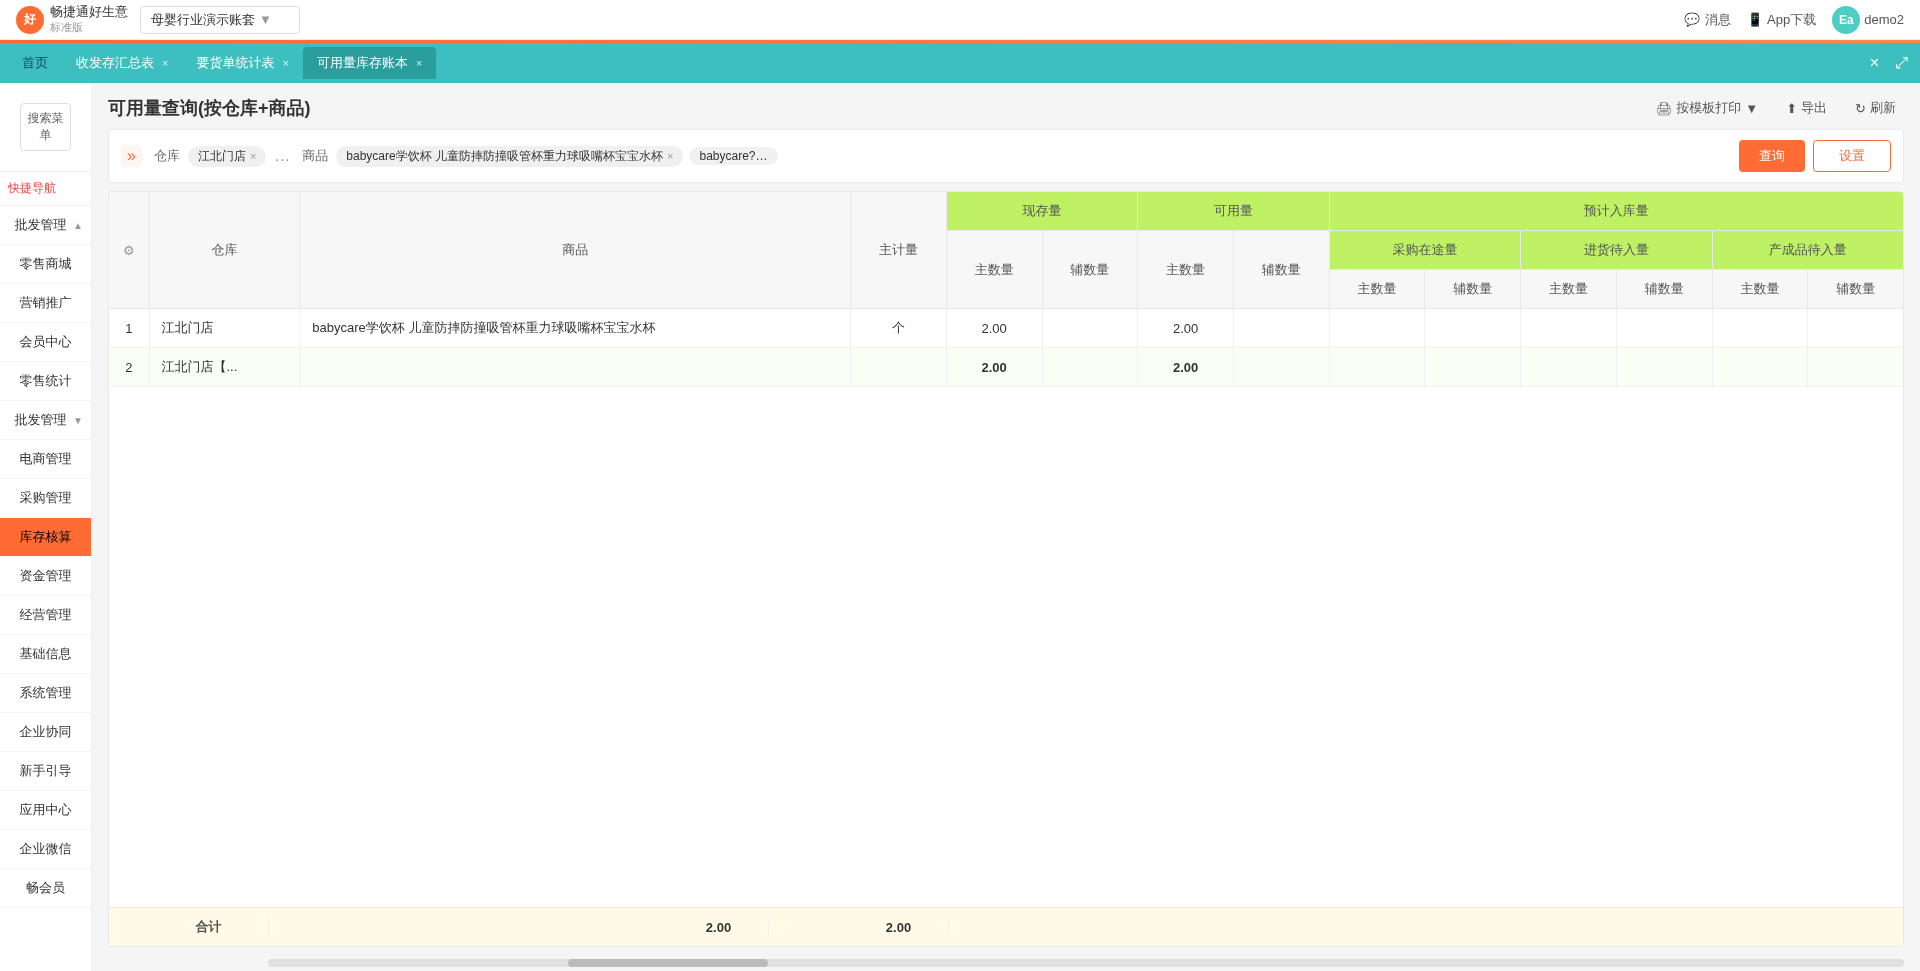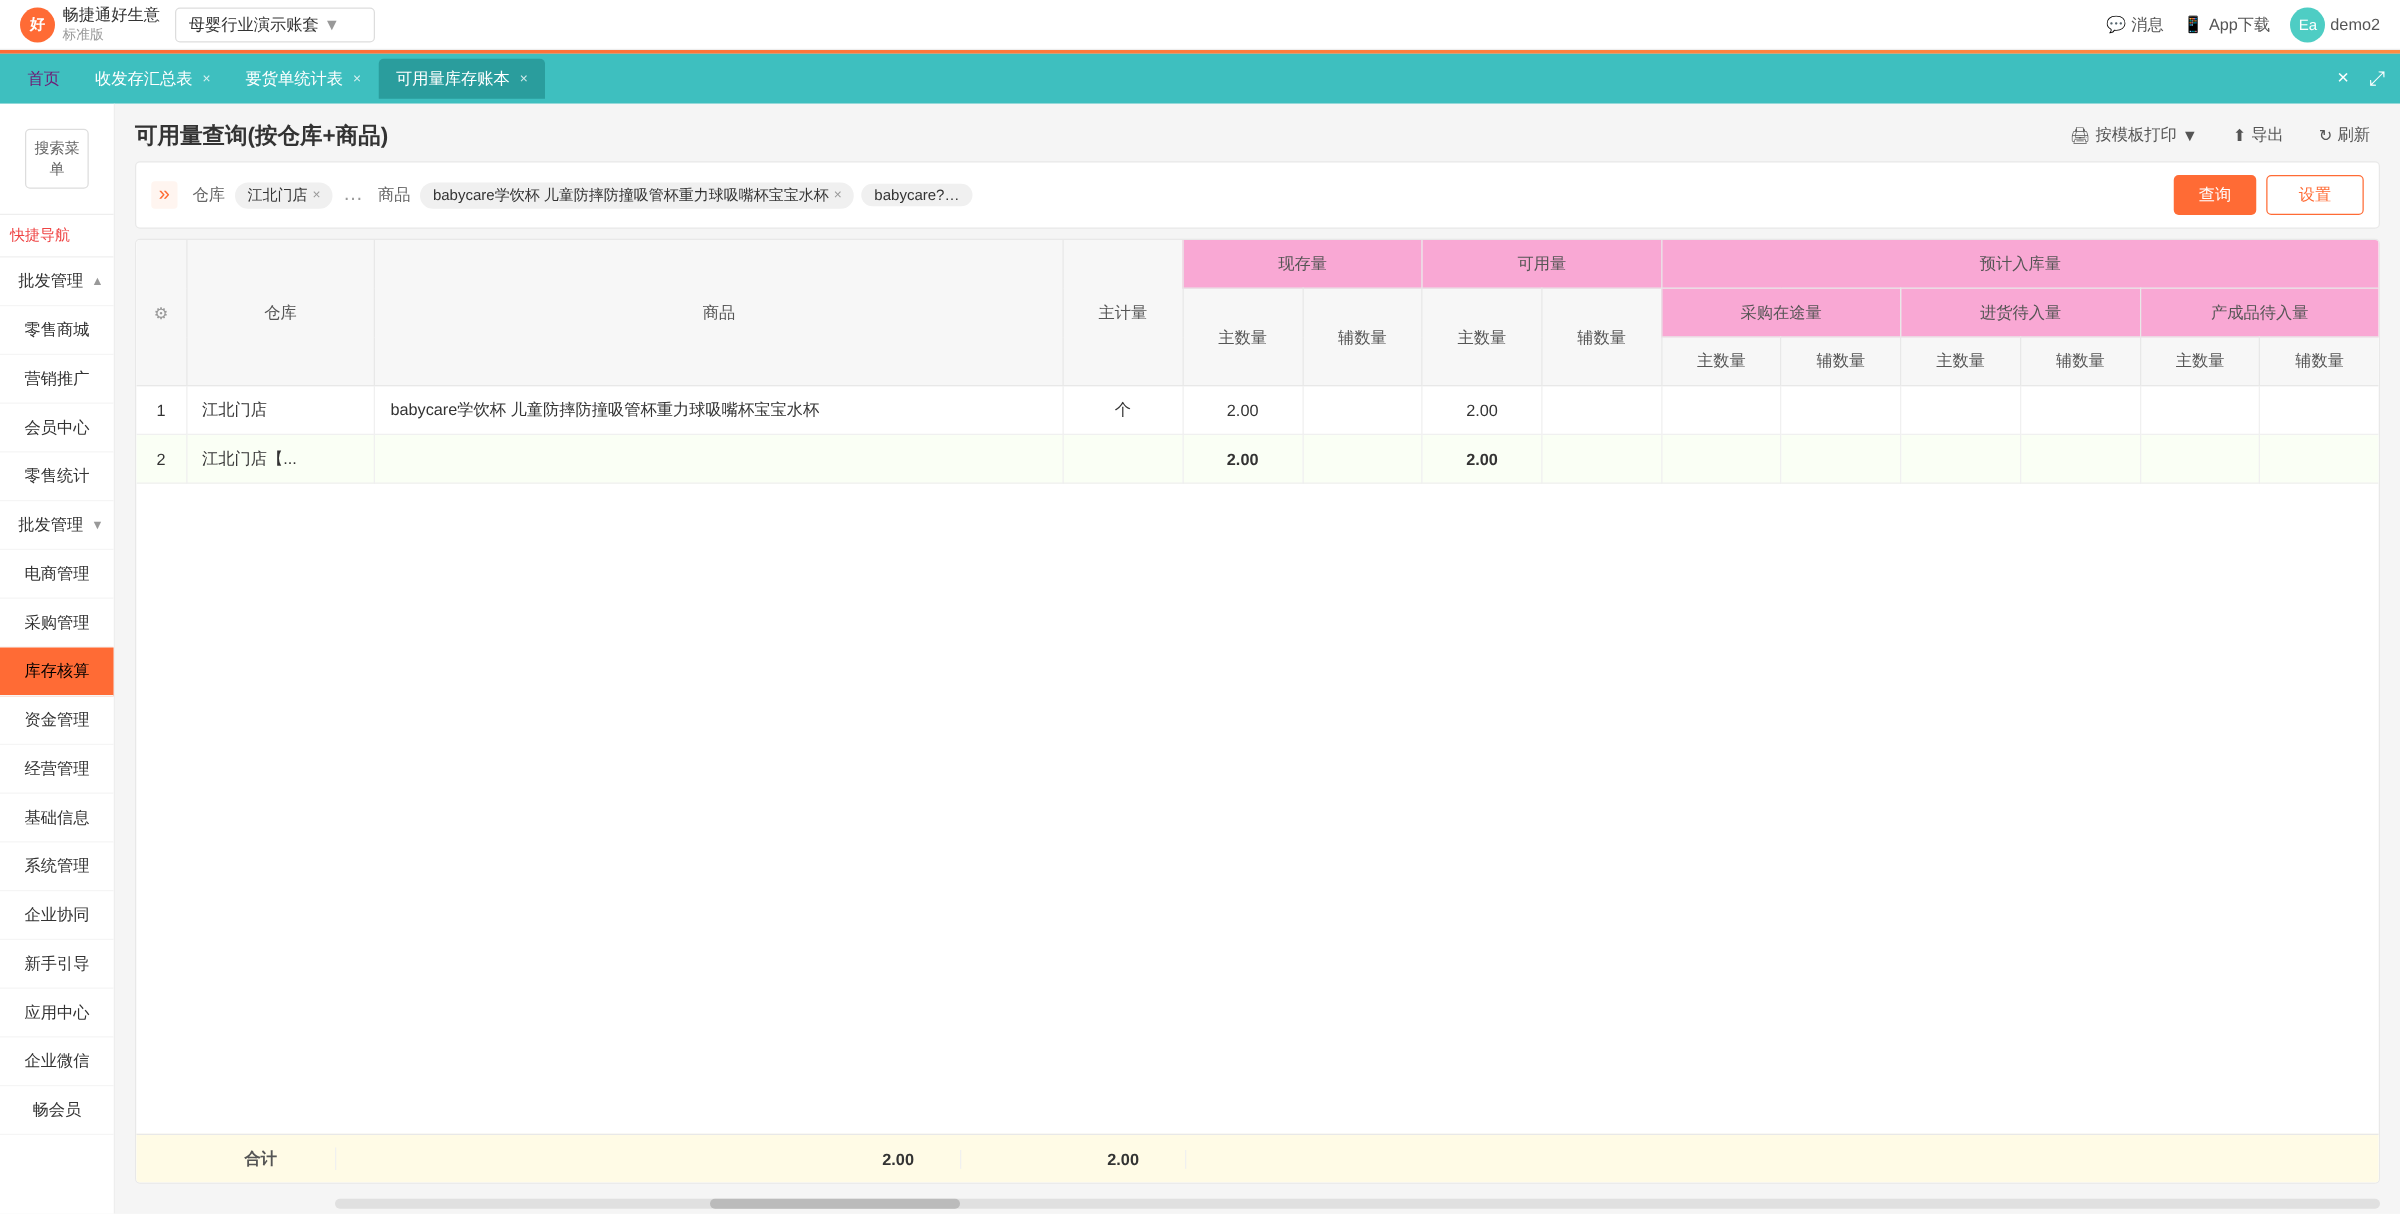--- a/index.html
+++ b/index.html
@@ -18,21 +18,21 @@
     }
     .top-bar-left { display: flex; align-items: center; gap: 12px; }
     .logo-area { display: flex; align-items: center; gap: 6px; }
     .logo-icon { width: 28px; height: 28px; background: #ff6b35; border-radius: 50%; display: flex; align-items: center; justify-content: center; color: white; font-size: 12px; font-weight: bold; }
     .logo-text { font-size: 13px; color: #333; line-height: 1.2; }
     .logo-sub { font-size: 11px; color: #999; }
     .store-selector { display: flex; align-items: center; gap: 4px; padding: 4px 10px; border: 1px solid #ddd; border-radius: 4px; cursor: pointer; font-size: 13px; color: #333; background: #fff; min-width: 160px; }
     .store-selector .arrow { color: #999; }
     .top-bar-right { display: flex; align-items: center; gap: 16px; }
     .top-right-item { display: flex; align-items: center; gap: 4px; cursor: pointer; color: #555; font-size: 13px; }
-    .avatar { width: 28px; height: 28px; border-radius: 50%; background: #4ecdc4; display: flex; align-items: center; justify-content: center; color: white; font-size: 12px; }
+    .avatar { width: 28px; height: 28px; border-radius: 50%; background: #4ecdc4; display: flex; align-items: center; justify-content: center; color: white; font-size: 12px; font-weight: bold; }
 
     
     .accent-bar { height: 3px; background: linear-gradient(to right, #ff6b35, #ff8c42); }
 
     
     .nav-tabs-bar {
       height: 40px;
       background: #3ebfbf;
       display: flex;
       align-items: center;
@@ -49,21 +49,21 @@
       font-size: 13px;
       color: #fff;
       background: transparent;
       white-space: nowrap;
     }
     .nav-tab.active {
       background: #2a9d9d;
       color: #fff;
     }
     .nav-tab .close-x { font-size: 11px; color: rgba(255,255,255,0.8); margin-left: 2px; }
-    .nav-tab-home { background: transparent; color: #701a75; }
+    .nav-tab-home { background: transparent; color: #0c4a6e; }
     .nav-tabs-spacer { flex: 1; }
     .nav-tabs-actions { display: flex; align-items: center; gap: 8px; }
     .nav-action-btn { color: #fff; cursor: pointer; font-size: 16px; padding: 4px; }
 
     
     .main-layout { display: flex; height: calc(971px - 40px - 3px - 40px); }
 
     
     .sidebar {
       width: 92px;
@@ -226,21 +226,21 @@
     }
     .scroll-track {
       flex: 1; height: 8px; background: #e0e0e0; border-radius: 4px; position: relative;
     }
     .scroll-thumb {
       width: 200px; height: 8px; background: #bbb; border-radius: 4px;
       position: absolute; left: 300px;
     }
 
     
-    .th-group { background: #f9a8d4; }
+    .th-group { background: #bef264; }
   </style>
 </head>
 <body>
 
 <div class="top-bar">
   <div class="top-bar-left">
     <div class="logo-area">
       <div class="logo-icon">好</div>
       <div>
         <div class="logo-text">畅捷通好生意</div>

